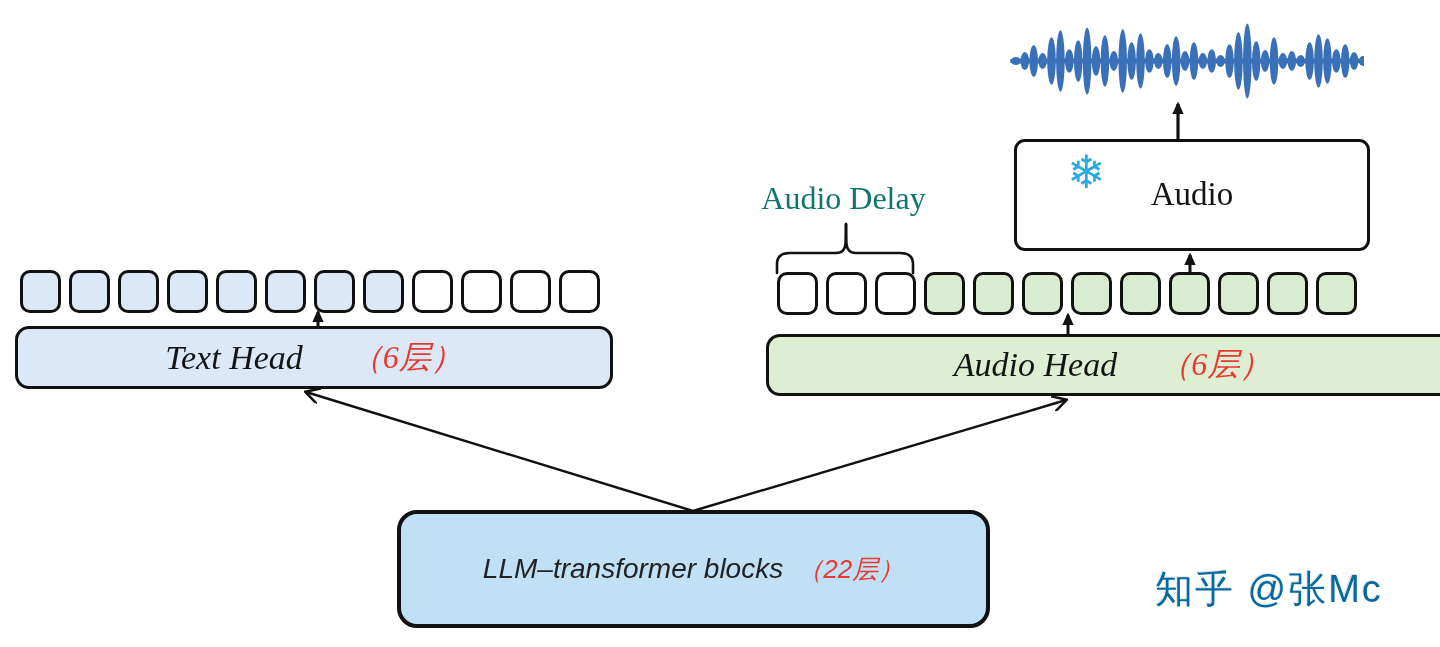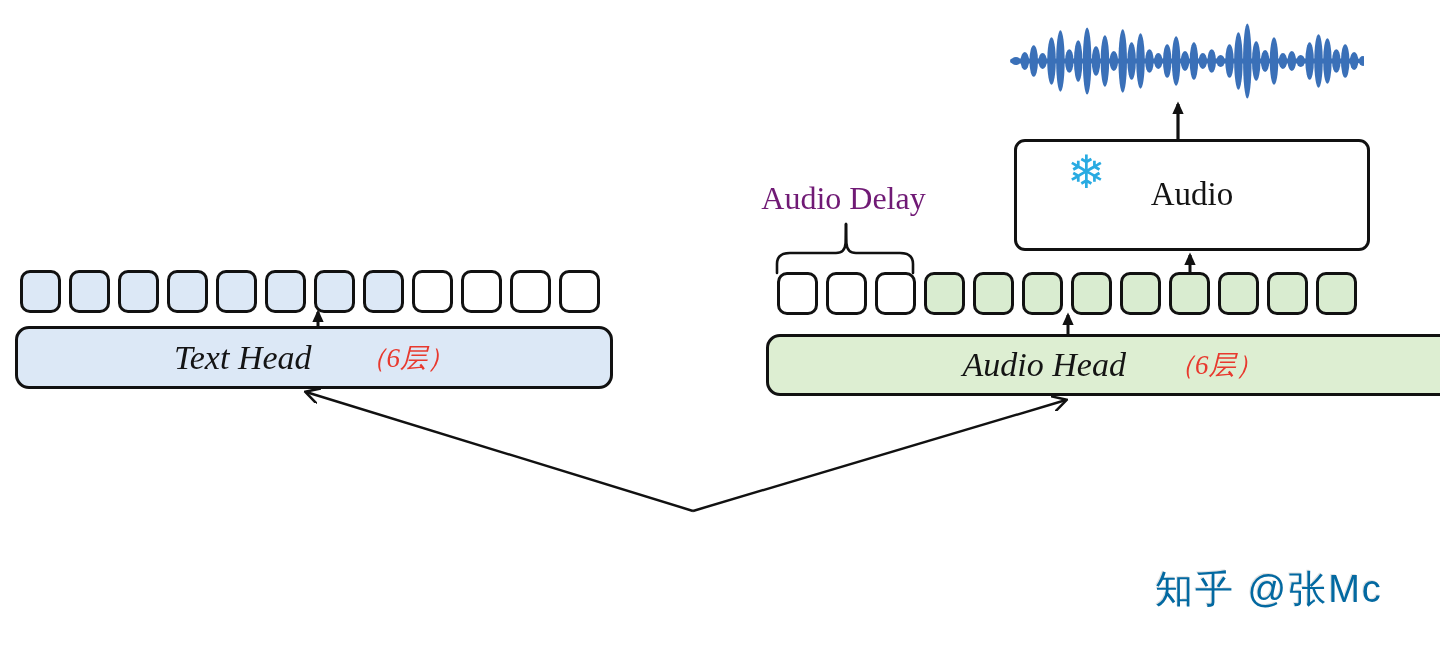--- a/index.html
+++ b/index.html
@@ -13,38 +13,38 @@
   .block{
     position:absolute;z-index:2;display:flex;align-items:center;justify-content:center;
     border:3px solid #111;box-sizing:border-box;font-style:italic;
   }
   .text-head{left:15px;top:326px;width:598px;height:63px;border-radius:14px;background:var(--text-head-fill);gap:48px;}
   .audio-head{left:766px;top:334px;width:693px;height:62px;border-radius:14px;background:var(--audio-head-fill);gap:42px;}
   .llm{left:397px;top:510px;width:593px;height:118px;border-radius:20px;background:var(--llm-fill);
        border-width:4px;gap:14px;font-family:"Liberation Sans", sans-serif;}
   .blabel{font-size:34px;color:#141414;}
   .llm .blabel{font-size:28px;color:#222;}
-  .layers{font-size:27px;color:var(--red);}
+  .layers{font-size:32px;color:var(--red);}
   .llm .layers{font-size:26px;}
 
   .detok{
     position:absolute;left:1014px;top:139px;width:356px;height:112px;z-index:2;
     background:#fff;border:3px solid #111;border-radius:11px;box-sizing:border-box;
     display:flex;flex-direction:column;align-items:center;justify-content:center;
     font-size:33px;color:#141414;line-height:1.32;
   }
   .snow{
     position:absolute;left:50px;top:7px;font-size:46px;line-height:1;
     color:var(--snow-blue);font-family:"DejaVu Sans", sans-serif;
   }
   .detok-line{}
 
   .delay-label{
     position:absolute;left:741px;top:180px;width:205px;z-index:2;text-align:center;
-    font-size:32px;color:#701a75;
+    font-size:32px;color:#0f766e;
   }
 
   .row{position:absolute;display:flex;gap:8px;z-index:2;}
   .row-left{left:20px;top:270px;}
   .row-right{left:777px;top:272px;}
   .token{
     width:41px;height:43px;border:3px solid #111;border-radius:10px;box-sizing:border-box;
     background:#fff;
   }
 
@@ -168,16 +168,20 @@
   <div class="block text-head">
     <span class="blabel">Text Head</span>
     <span class="layers">（6层）</span>
   </div>
 
   <div class="block audio-head">
     <span class="blabel">Audio Head</span>
     <span class="layers">（6层）</span>
   </div>
 
+  <div class="block llm">
+    <span class="blabel">LLM–transformer blocks</span>
+    <span class="layers">（22层）</span>
+  </div>
 
   <div class="watermark">知乎 @张Mc</div>
 
 </div>
 
 </body></html>

